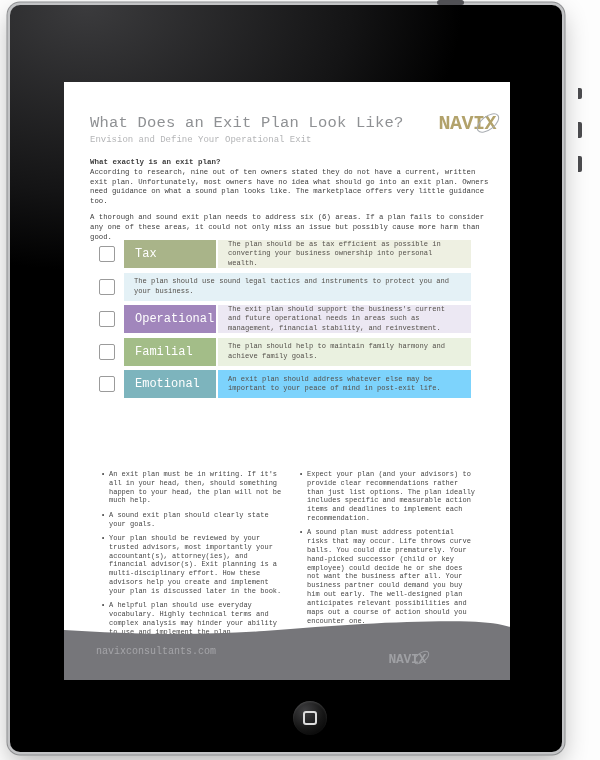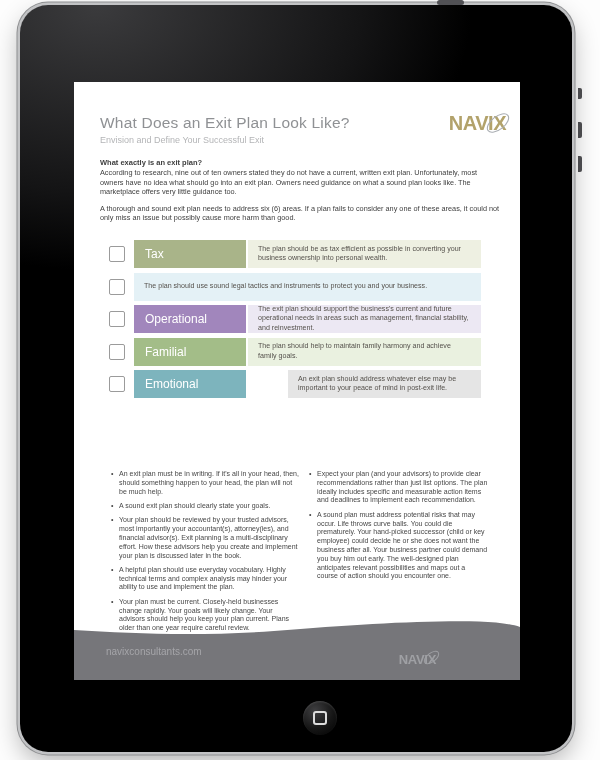--- a/index.html
+++ b/index.html
@@ -3,24 +3,25 @@
 <meta charset="utf-8">
 <style>
   html,body{margin:0;padding:0;}
   body{
     width:600px;height:760px;position:relative;overflow:hidden;
     background:#fdfdfd;
     font-family:"Liberation Sans", sans-serif;
   }
   
   .tablet{
-    position:absolute;left:20px;top:5px;width:552px;height:747px;
-    border-radius:28px;
+    position:absolute;left:10px;top:5px;width:552px;height:747px;
+    border-radius:10px;
     background:radial-gradient(ellipse 480px 340px at 14% 0%, #3b3b3d 0%, #141415 55%, #000 78%);
     box-shadow:0 0 0 2.5px #c2c3c5, 0 0 0 3.5px #8e8f91, 0 10px 26px rgba(0,0,0,0.30);
+    font-family:Liberation Mono, monospace;
   }
   .btn-power{position:absolute;left:437px;top:0px;width:27px;height:5px;border-radius:2.5px;background:#515155;}
   .btn-side{position:absolute;background:#4a4a4d;border-radius:0 2px 2px 0;width:4px;left:578px;}
   .btn-vol-a{top:88px;height:11px;}
   .btn-vol-b{top:122px;height:16px;}
   .btn-vol-c{top:156px;height:16px;}
   .home{
     position:absolute;left:283px;top:696px;width:34px;height:34px;border-radius:50%;
     background:radial-gradient(circle at 35% 28%, #3e3e40 0%, #161616 55%, #000 100%);
     box-shadow:inset 0 1px 2px rgba(255,255,255,0.15);
@@ -40,21 +41,21 @@
   .logo-text{font-size:20px;font-weight:bold;letter-spacing:-0.5px;}
   .logo-ellipse{position:absolute;right:-6px;top:-3px;}
   .intro{position:absolute;left:26px;width:400px;top:76px;font-size:7.3px;line-height:1.32;color:#3e3e3e;}
   .intro-heading{font-weight:bold;font-size:7.5px;}
   .intro p{margin:0 0 0 0;}
   .intro .p2{margin-top:7px;}
   
   .checklist{position:absolute;left:35px;top:158px;width:372px;}
   .chk-row{display:flex;align-items:stretch;height:28px;margin-bottom:4.5px;}
   .checkbox{width:14px;height:14px;border:1.5px solid #9b9b9b;border-radius:2px;background:#fff;align-self:center;margin-right:9px;flex:none;}
-  .row-label{width:112px;flex:none;color:#fff;font-size:12px;display:flex;align-items:center;padding-left:11px;box-sizing:border-box;margin-right:2px;}
+  .row-label{width:92px;flex:none;color:#fff;font-size:12px;display:flex;align-items:center;padding-left:11px;box-sizing:border-box;margin-right:2px;}
   .row-desc{flex:1;font-size:7.1px;line-height:1.3;color:#55514c;display:flex;align-items:center;padding:2px 10px;box-sizing:border-box;}
   
   .guidance-heading{position:absolute;left:15px;width:416px;top:365px;text-align:center;font-size:7.7px;font-weight:bold;color:#3c3c3c;}
   .cols{position:absolute;left:37px;width:377px;top:388px;display:flex;gap:10px;}
   .col{font-size:7px;line-height:1.26;color:#474747;}
   .col-left{width:188px;flex:none;}
   .col-right{flex:1;}
   .col ul{list-style:none;margin:0;padding:0;}
   .col li{position:relative;padding-left:8px;margin-bottom:5.5px;}
   .col li::before{content:"\2022";position:absolute;left:0;top:0;color:#474747;}
@@ -67,21 +68,21 @@
   .footer-logo .logo-ellipse{right:-5px;top:-2px;}
 </style>
 </head>
 <body>
 
 <div class="tablet">
 
   <div class="screen">
 
     <div class="title" style="color: rgb(143, 145, 148);">What Does an Exit Plan Look Like?</div>
-    <div class="subtitle">Envision and Define Your Successful Exit</div>
+    <div class="subtitle">Envision and Define Your Operational Exit</div>
 
     <div class="logo">
       <span class="logo-text" style="color: rgb(178, 162, 107);">NAVIX</span>
       <svg class="logo-ellipse" width="28" height="28" viewBox="0 0 28 28">
         <ellipse cx="14" cy="14" rx="12.5" ry="6.5" fill="none" stroke="#a9adb2" stroke-width="1.1" transform="rotate(-38 14 14)"></ellipse>
       </svg>
     </div>
 
     <div class="intro">
       <div class="intro-heading">What exactly is an exit plan?</div>
@@ -119,21 +120,21 @@
         <div class="checkbox"></div>
         <div class="row-label" style="background-color: rgb(163, 189, 136);">Familial</div>
         <div class="row-desc" style="background-color: rgb(234, 241, 224);">
             <span>The plan should help to maintain family harmony and achieve family goals.</span>
           </div>
       </div>
 
       <div class="chk-row">
         <div class="checkbox"></div>
         <div class="row-label" style="background-color: rgb(125, 180, 189);">Emotional</div>
-        <div class="row-desc" style="background-color: #e5e5e5; margin-left: 40px;">
+        <div class="row-desc" style="background-color: #7dd3fc;">
             <span>An exit plan should address whatever else may be important to your peace of mind in post-exit life.</span>
           </div>
       </div>
 
     </div>
 
 
     <div class="cols">
       <div class="col col-left">
         <ul>

